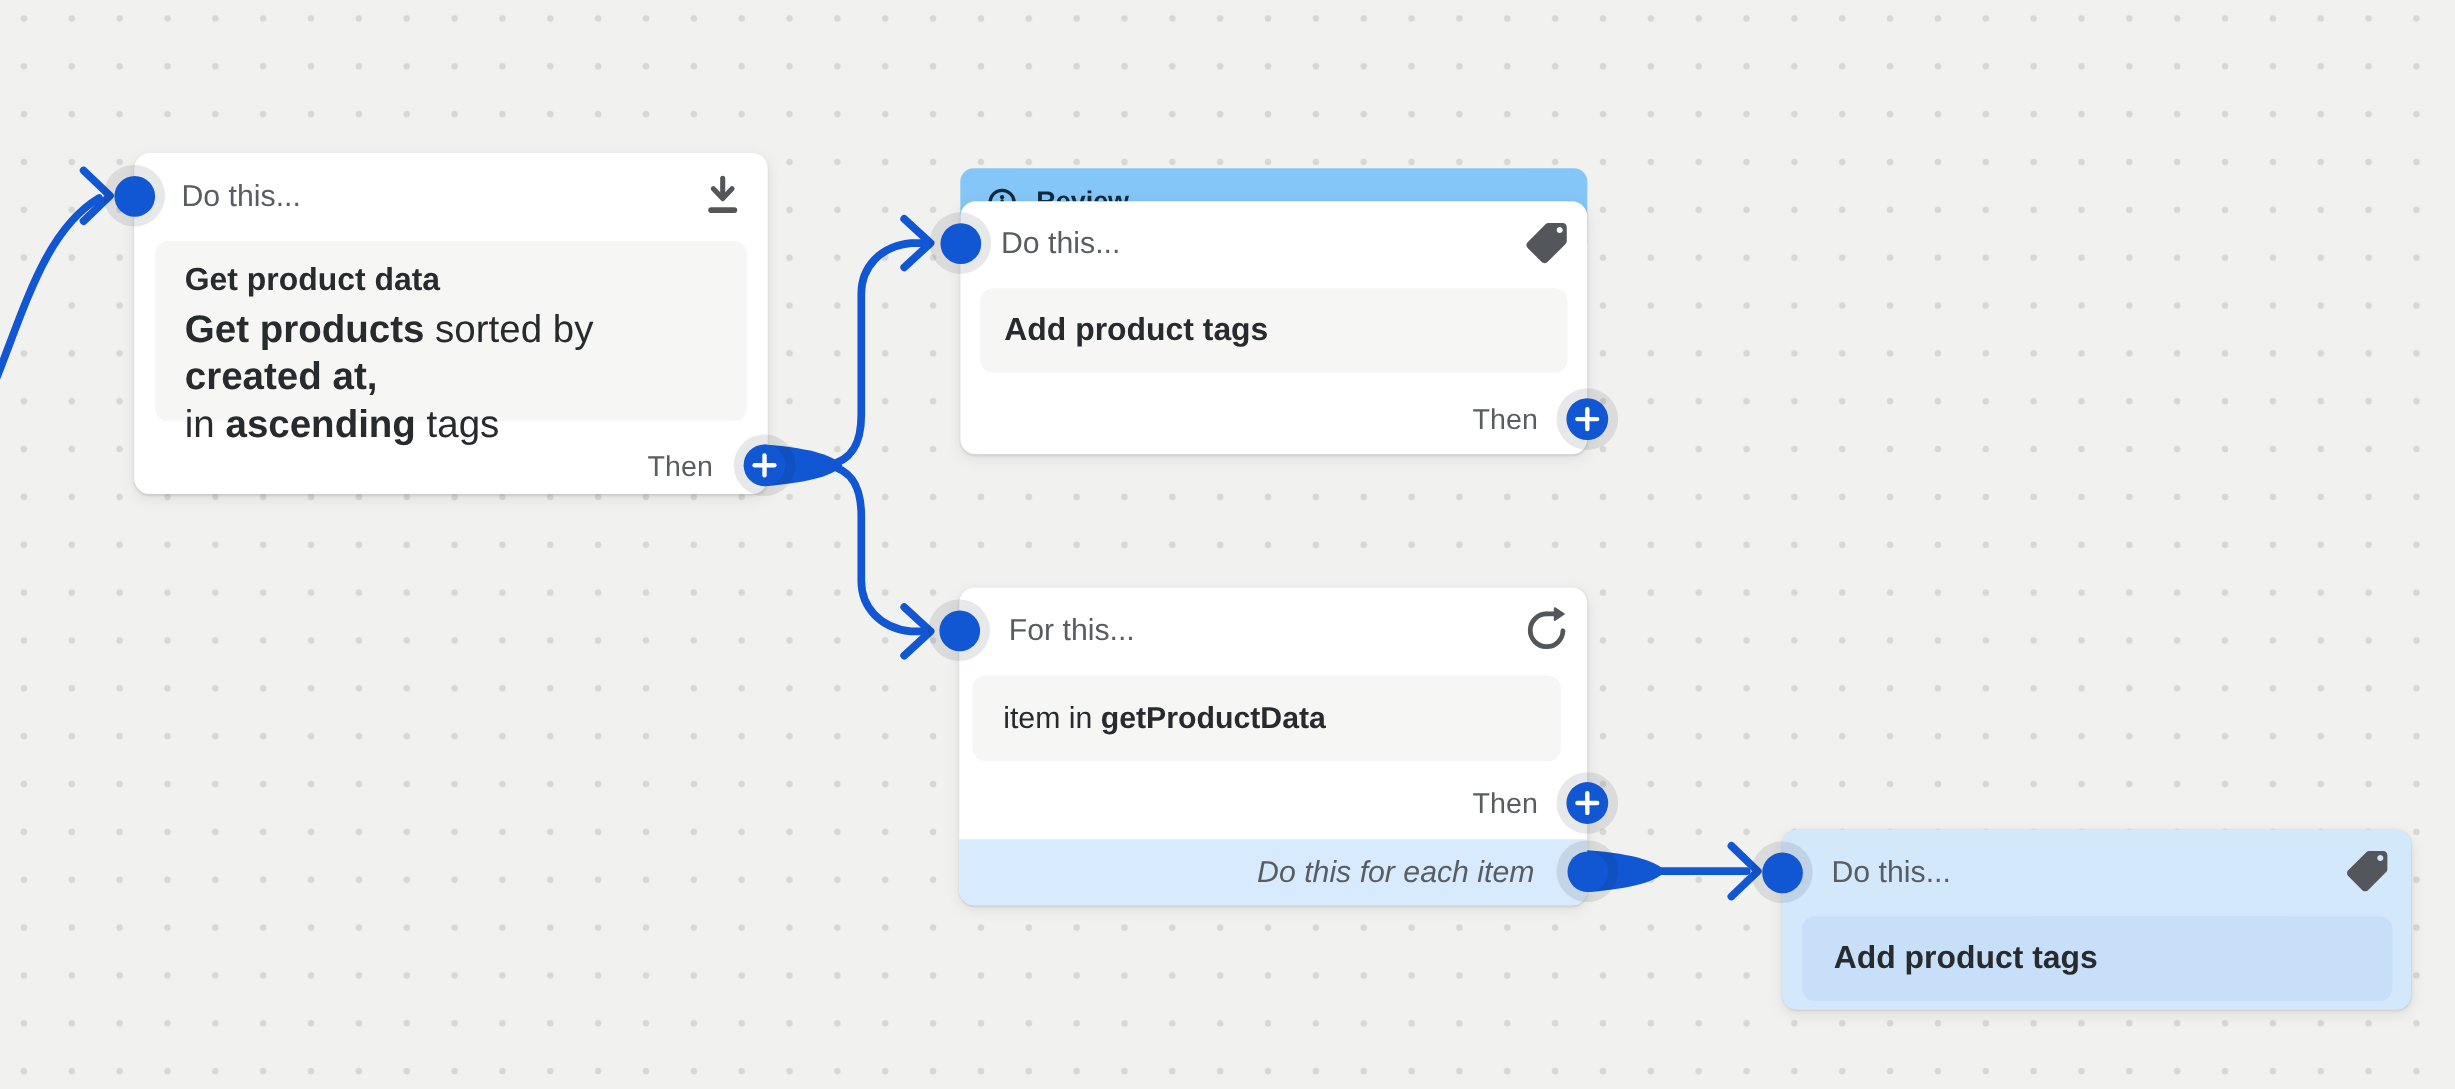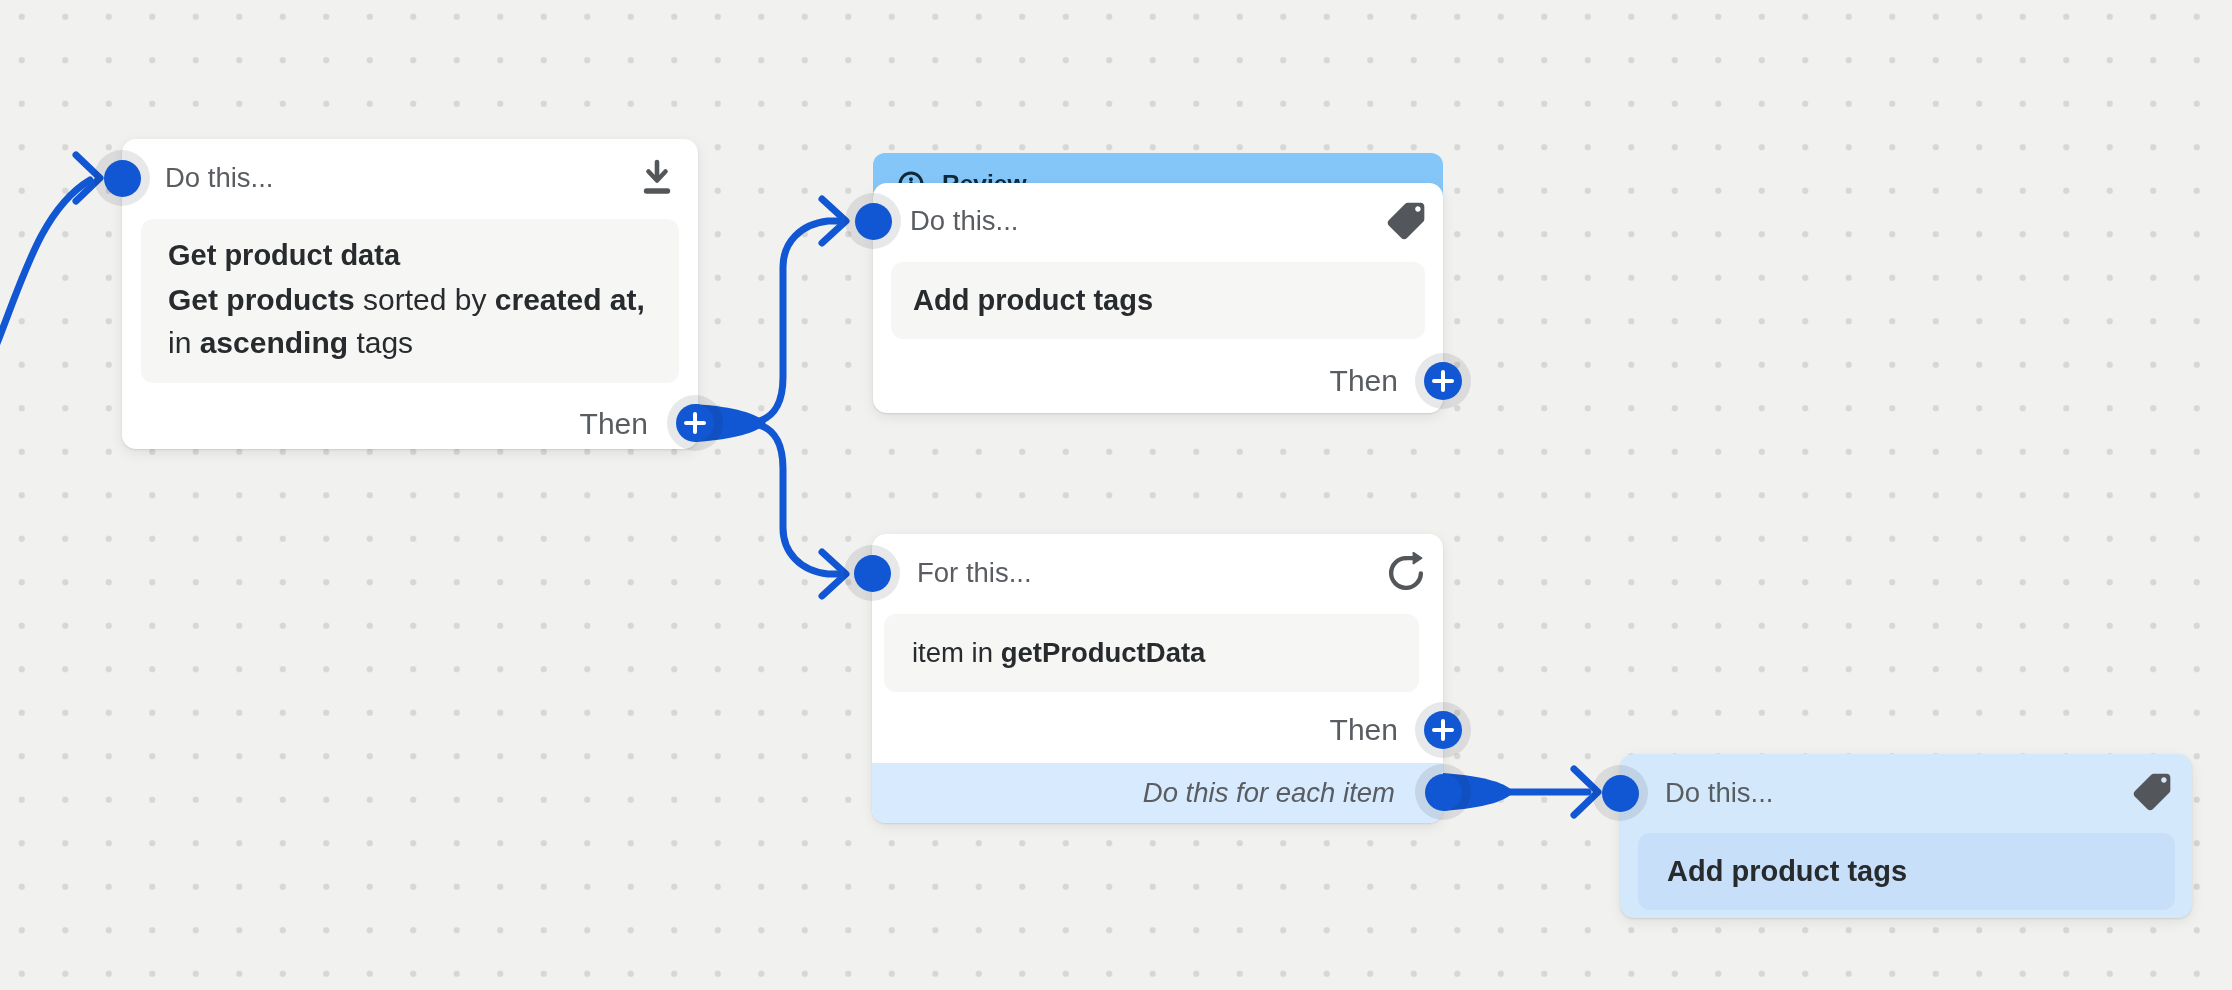--- a/index.html
+++ b/index.html
@@ -20,23 +20,23 @@
   .wires{position:absolute;left:0;top:0;z-index:2;pointer-events:none;}
   .wires .stroke{stroke:var(--accent);stroke-width:7;fill:none;stroke-linecap:round;stroke-linejoin:round;}
   .wires .fill{fill:var(--accent);stroke:none;}
   .card{position:absolute;background:var(--card);border-radius:14px;z-index:1;
         box-shadow:0 1px 2px rgba(0,0,0,.10), 0 4px 14px rgba(0,0,0,.08);}
   .hdr-row{position:absolute;left:0;right:0;top:0;display:flex;align-items:center;
            font-size:27.5px;color:var(--text_gray);}
   .hdr-icon{position:absolute;}
   .content-box{position:absolute;background:var(--inner_box);border-radius:12px;}
   .box-line{display:flex;align-items:center;height:100%;font-size:27.5px;color:var(--text_dark);white-space:pre-wrap;}
-  .then-row{position:absolute;height:28px;line-height:28px;font-size:30px;color:var(--text_gray);}
+  .then-row{position:absolute;height:28px;line-height:28px;font-size:26px;color:var(--text_gray);}
   .title-text{font-size:29px;font-weight:700;color:var(--text_dark);}
-  .desc{font-size:30px;color:var(--text_dark);white-space:pre-wrap;}
+  .desc{font-size:35px;color:var(--text_dark);white-space:pre-wrap;}
   .desc b{font-weight:700;}
   .banner{position:absolute;left:0;top:0;width:100%;height:74px;background:var(--banner);
           border-radius:12px 12px 6px 6px;display:flex;align-items:flex-start;margin-top:32px;}
   .banner-inner{height:62px;display:flex;align-items:center;padding-left:24px;gap:17px;}
   .banner-label{font-size:24.5px;font-weight:600;color:var(--banner_text);}
   .halo{position:absolute;width:56px;height:56px;border-radius:50%;background:var(--halo);z-index:3;}
   .port{position:absolute;width:37px;height:37px;border-radius:50%;background:var(--accent);z-index:4;}
   .plus{position:absolute;width:38px;height:38px;border-radius:50%;background:var(--accent);z-index:4;}
   .plus::before{content:"";position:absolute;left:8px;right:8px;top:calc(50% - 2.3px);height:4.6px;background:#fff;border-radius:3px;}
   .plus::after{content:"";position:absolute;top:8px;bottom:8px;left:calc(50% - 2.3px);width:4.6px;background:#fff;border-radius:3px;}

